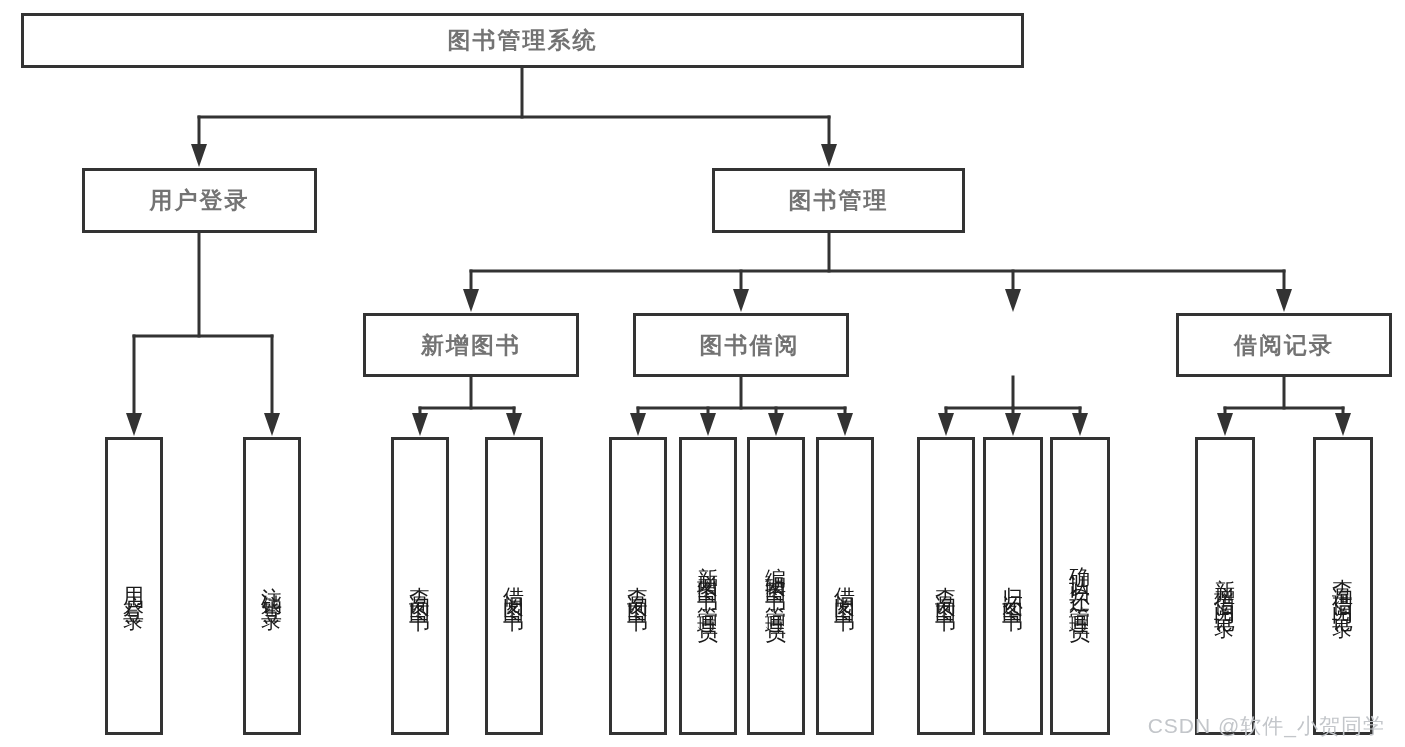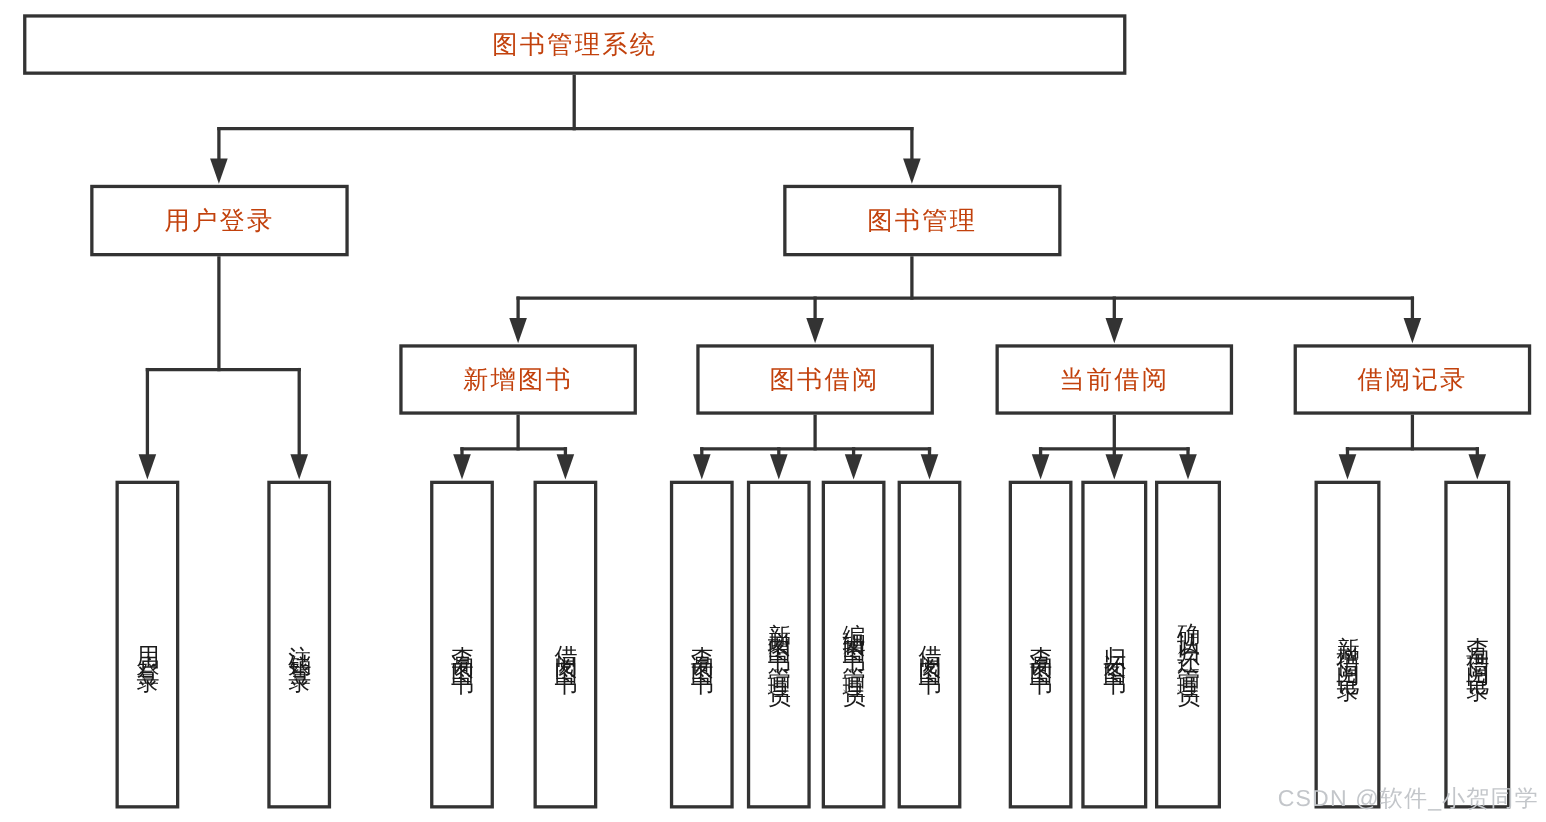--- a/index.html
+++ b/index.html
@@ -23,23 +23,24 @@
   }
   .hbox {
     position: absolute;
     box-sizing: border-box;
     border: 3px solid #333333;
     background: #ffffff;
     display: flex;
     align-items: center;
     justify-content: center;
     font-size: 23px;
-    color: #c2410c;
+    color: #737373;
     letter-spacing: 2px;
     z-index: 2;
+    font-weight: bold;
   }
   .vbox {
     position: absolute;
     box-sizing: border-box;
     border: 3px solid #333333;
     background: #ffffff;
     display: flex;
     align-items: center;
     justify-content: center;
     z-index: 2;
@@ -48,21 +49,21 @@
     writing-mode: vertical-lr;
     text-orientation: mixed;
     font-size: 21px;
     line-height: 1;
     letter-spacing: 8px;
     color: #1a1a1a;
     white-space: nowrap;
   }
   .watermark {
     position: absolute;
-    right: 6px;
+    right: 20px;
     bottom: 7px;
     font-size: 21px;
     color: #c3c6ca;
     letter-spacing: 1px;
     z-index: 5;
   }
 </style>
 </head>
 <body>
 
@@ -133,23 +134,20 @@
   <div class="hbox" style="left:712px; top:168px; width:253px; height:65px;">
     <span>图书管理</span>
   </div>
 
   <div class="hbox" style="left:363px; top:313px; width:216px; height:64px;">
     <span>新增图书</span>
   </div>
   <div class="hbox" style="left:633px; top:313px; width:216px; height:64px;padding-left:17px;">
     <span>图书借阅</span>
   </div>
-  <div class="hbox" style="left:905px; top:313px; width:216px; height:64px;">
-    <span>当前借阅</span>
-  </div>
   <div class="hbox" style="left:1176px; top:313px; width:216px; height:64px;">
     <span>借阅记录</span>
   </div>
 
   <div class="vbox" style="left:105px; top:437px; width:58px; height:298px;">
     <span class="vtext">用户登录</span>
   </div>
   <div class="vbox" style="left:243px; top:437px; width:58px; height:298px;">
     <span class="vtext">注销登录</span>
   </div>

